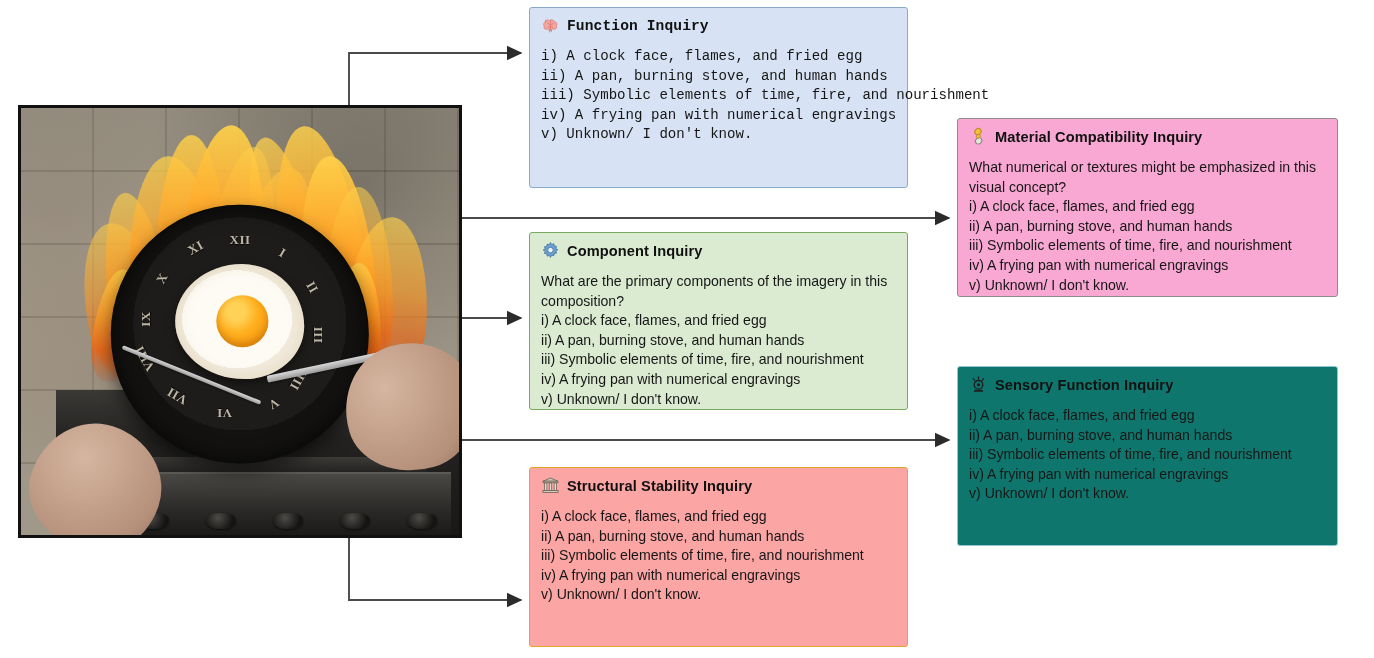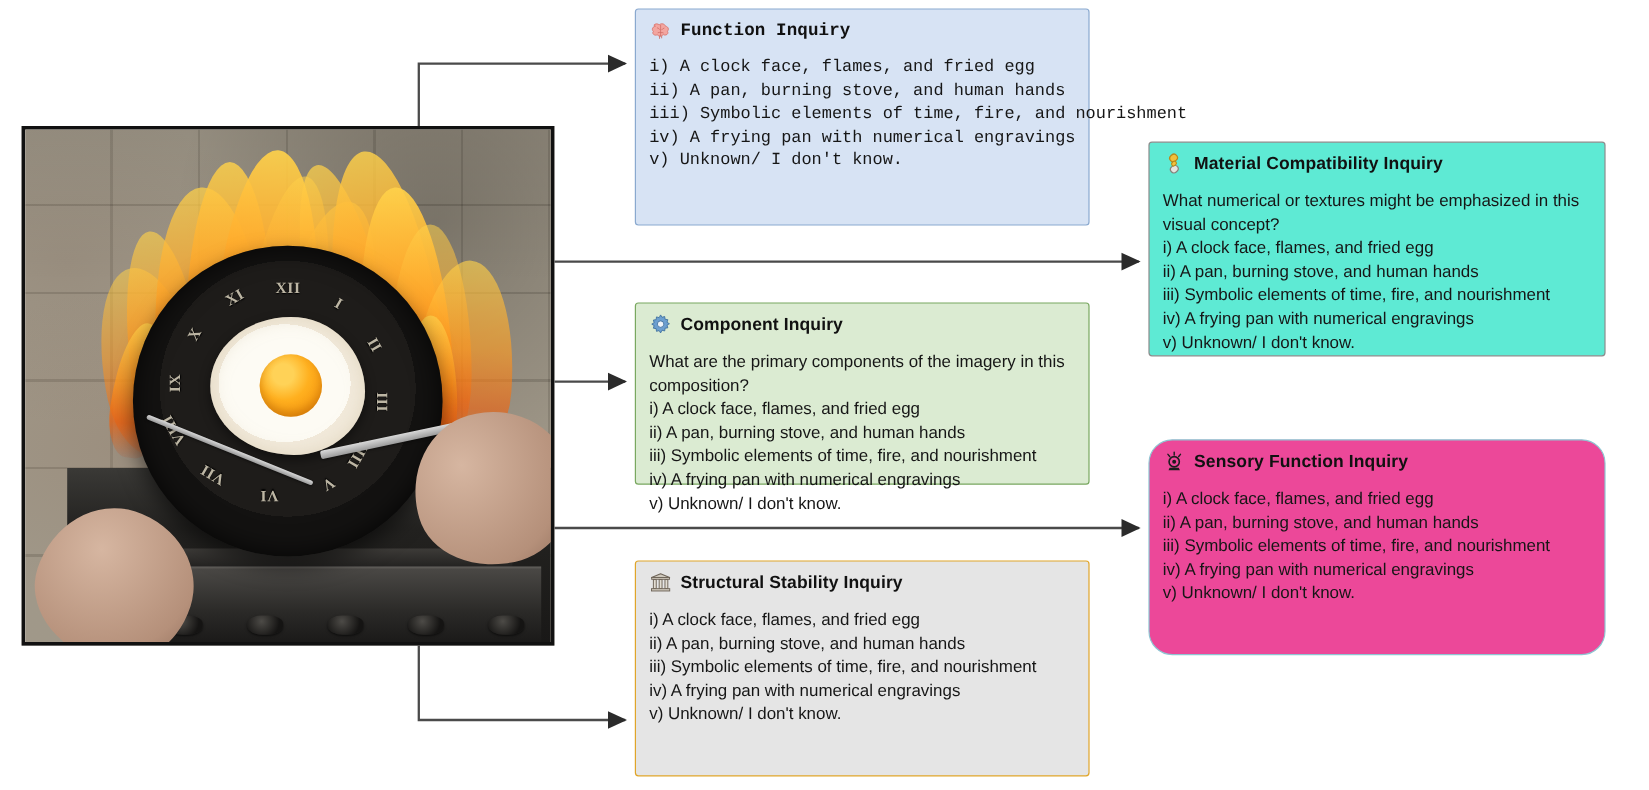--- a/index.html
+++ b/index.html
@@ -114,23 +114,23 @@
     letter-spacing:.1px;white-space:nowrap;
   }
   .card-body{font-size:14.1px;color:#161616;line-height:19.6px;}
   .card-body .q{margin:0 0 0 0;}
   .card-body .opt{margin:0;white-space:nowrap;}
   .icon{width:19px;height:19px;flex:0 0 19px;display:block;}
 
   
   .c-blue  {background:#d7e3f4;border-color:#8aa9cf;font-family:Liberation Mono, monospace;}
   .c-green {background:#dbebd2;border-color:#79a860;}
-  .c-pink  {background:#5eead4;border-color:#8c8c8c;}
-  .c-orange{background:#e5e5e5;border-color:#e0a52a;}
-  .c-cyan  {background:#ec4899;border-color:#8ec5d2;border-radius:20px;}
+  .c-pink  {background:#f9a8d4;border-color:#8c8c8c;}
+  .c-orange{background:#fca5a5;border-color:#e0a52a;}
+  .c-cyan  {background:#0f766e;border-color:#8ec5d2;}
 
   
   svg.arrows{position:absolute;left:0;top:0;width:1374px;height:658px;pointer-events:none;}
 </style>
 </head>
 <body>
 
 <div id="stage">
 
   <div class="photo-frame">
@@ -229,21 +229,21 @@
     </div>
     <div class="card-body">
       <div class="opt">i) A clock face, flames, and fried egg</div>
       <div class="opt">ii) A pan, burning stove, and human hands</div>
       <div class="opt">iii) Symbolic elements of time, fire, and nourishment</div>
       <div class="opt">iv) A frying pan with numerical engravings</div>
       <div class="opt">v) Unknown/ I don't know.</div>
     </div>
   </div>
 
-  <div class="card c-green" style="left:529px;top:252px;width:379px;height:152px;">
+  <div class="card c-green" style="left:529px;top:232px;width:379px;height:178px;">
     <div class="card-head">
       <svg class="icon" viewBox="0 0 24 24">
         <path d="M12 1.8l1.5 2.5 2.8-.8.4 2.9 2.9.4-.8 2.8 2.5 1.5-2.5 1.5.8 2.8-2.9.4-.4 2.9-2.8-.8L12 20.8l-1.5-2.5-2.8.8-.4-2.9-2.9-.4.8-2.8L2.7 11.5l2.5-1.5-.8-2.8 2.9-.4.4-2.9 2.8.8z" fill="#6c9fd0" stroke="#3d6e9e" stroke-width=".9" stroke-linejoin="round"></path>
         <circle cx="12" cy="11.5" r="3.4" fill="#eef4fa" stroke="#3d6e9e" stroke-width=".9"></circle>
       </svg>
       <span class="card-title">Component Inquiry</span>
     </div>
     <div class="card-body">
       <div class="q">What are the primary components of the imagery in this composition?</div>
       <div class="opt">i) A clock face, flames, and fried egg</div>

